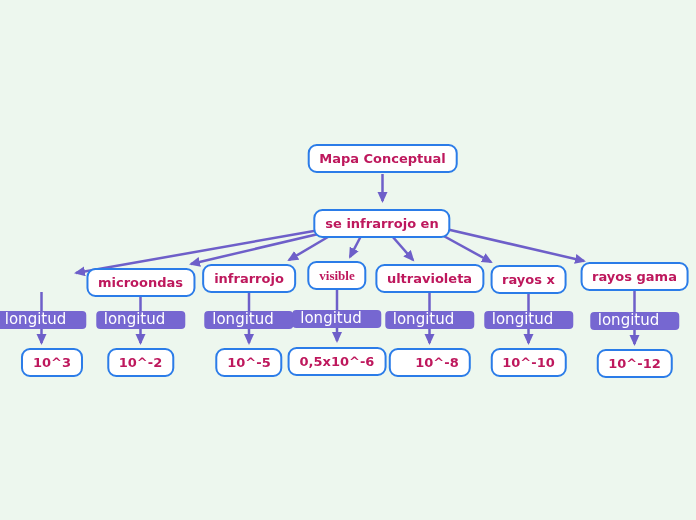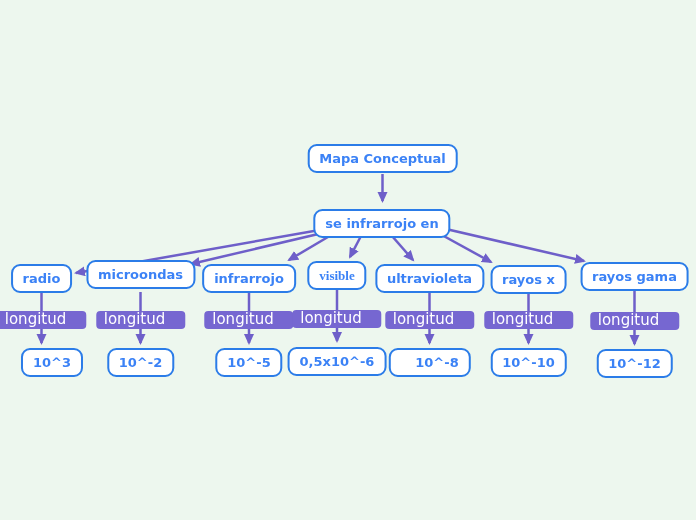--- a/index.html
+++ b/index.html
@@ -16,21 +16,21 @@
     left: 0; top: 0;
     width: 696px; height: 520px;
   }
   .node {
     position: absolute;
     transform: translateX(-50%);
     box-sizing: border-box;
     background: #ffffff;
     border: 2px solid #2b7ce8;
     border-radius: 9px;
-    color: #3b82f6;
+    color: #be185d;
     font-weight: bold;
     font-size: 13px;
     line-height: 15px;
     padding: 5px 10px;
     white-space: nowrap;
     text-align: center;
     cursor: pointer;
   }
   .badge {
     position: absolute;
@@ -75,25 +75,24 @@
       <line x1="337" y1="289" x2="337" y2="341" marker-end="url(#ah)"></line>
       <line x1="429.5" y1="292" x2="429.5" y2="343" marker-end="url(#ah)"></line>
       <line x1="528.5" y1="293" x2="528.5" y2="343" marker-end="url(#ah)"></line>
       <line x1="634.5" y1="290" x2="634.5" y2="344" marker-end="url(#ah)"></line>
     </g>
   </svg>
 
   <div class="node" style="left:382.5px; top:144px;">Mapa Conceptual</div>
   <div class="node" style="left:382px; top:209px;">se infrarrojo en</div>
 
-  <div class="node" style="left:41.5px; top:264px;">radio</div>
   <div class="badge" style="left:41.5px; top:311px;">longitud</div>
   <div class="node" style="left:52px; top:348px;">10^3</div>
 
-  <div class="node" style="left:140.5px; top:260px;">microondas</div>
+  <div class="node" style="left:140.5px; top:268px;">microondas</div>
   <div class="badge" style="left:140.5px; top:311px;">longitud</div>
   <div class="node" style="left:140.5px; top:348px;">10^-2</div>
 
   <div class="node" style="left:249px; top:264px;">infrarrojo</div>
   <div class="badge" style="left:249px; top:311px;">longitud</div>
   <div class="node" style="left:249px; top:348px;text-align:right;">10^-5</div>
 
   <div class="node" style="left:337px; top:261px;font-family:Liberation Serif, serif;">visible</div>
   <div class="badge" style="left:337px; top:310px;">longitud</div>
   <div class="node" style="left:337px; top:347px;">0,5x10^-6</div>

